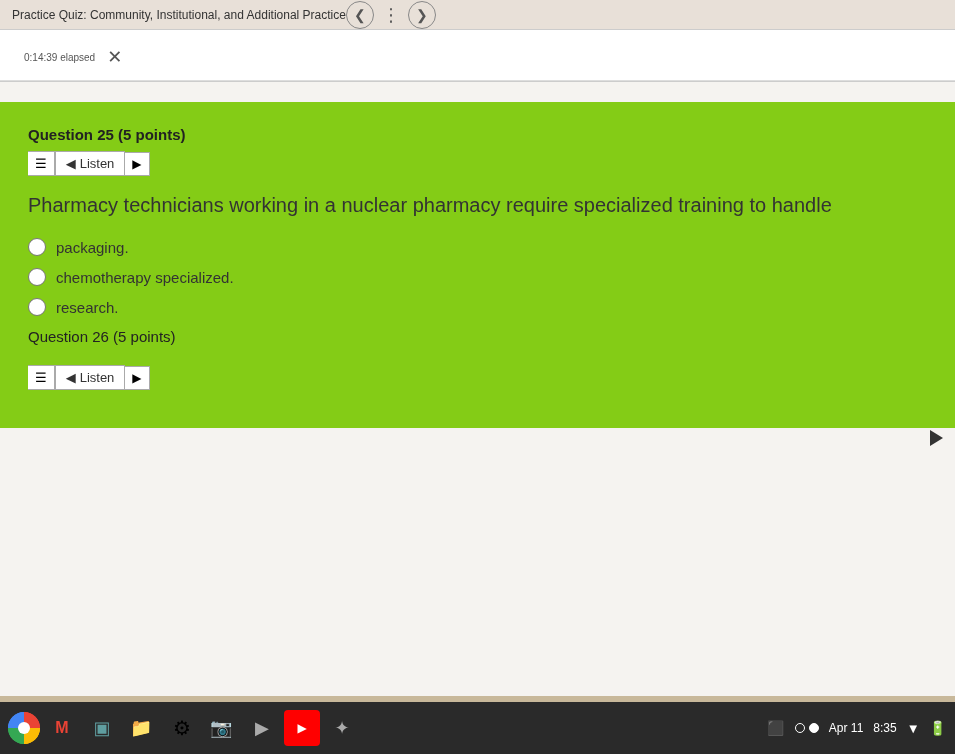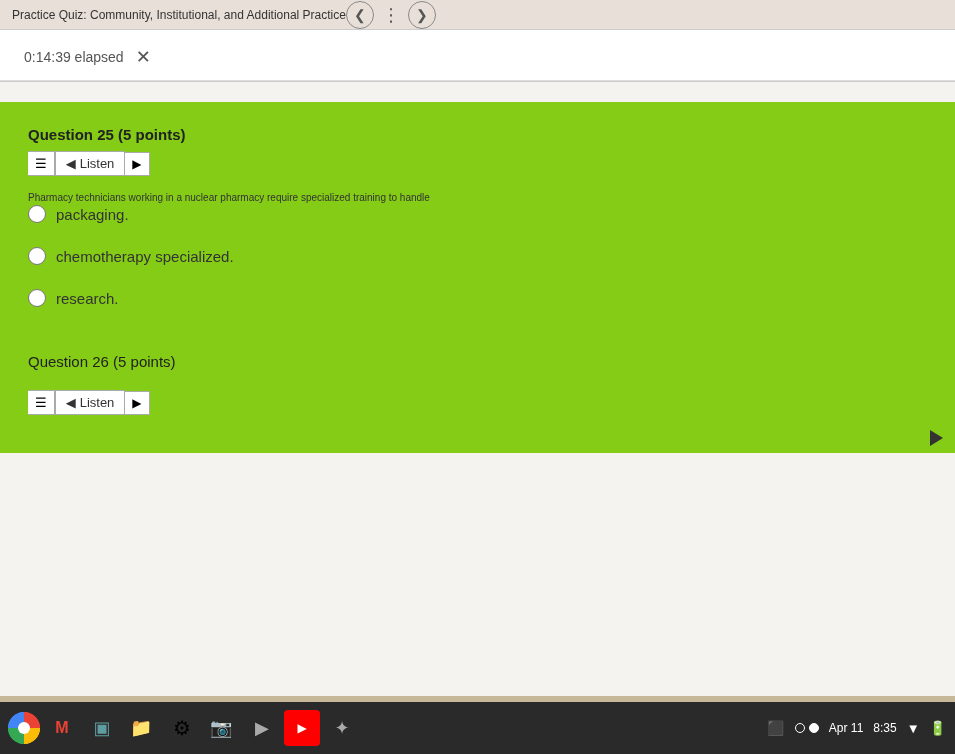--- a/index.html
+++ b/index.html
@@ -73,21 +73,21 @@
       font-size: 20px;
       font-weight: bold;
       color: #222;
     }
     .quiz-timer-area {
       display: flex;
       align-items: center;
       gap: 12px;
     }
     .quiz-timer {
-      font-size: 14px;
+      font-size: 10px;
       color: #555;
     }
     .close-btn {
       font-size: 18px;
       color: #555;
       cursor: pointer;
       background: none;
       border: none;
     }
 
@@ -136,31 +136,32 @@
     .listen-play-btn {
       background: white;
       border: 1px solid #aaa;
       border-left: none;
       padding: 4px 7px;
       cursor: pointer;
       font-size: 12px;
     }
 
     .question-text {
-      font-size: 10px;
+      font-size: 20px;
       color: #333;
       line-height: 1.5;
+      margin-bottom: 18px;
     }
 
     .answer-options {
       list-style: none;
       display: flex;
       flex-direction: column;
-      gap: 24px;
-      margin-bottom: 46px;
+      gap: 12px;
+      margin-bottom: 12px;
     }
     .answer-option {
       display: flex;
       align-items: center;
       gap: 10px;
       font-size: 15px;
       color: #333;
       cursor: pointer;
     }
     .radio-circle {

